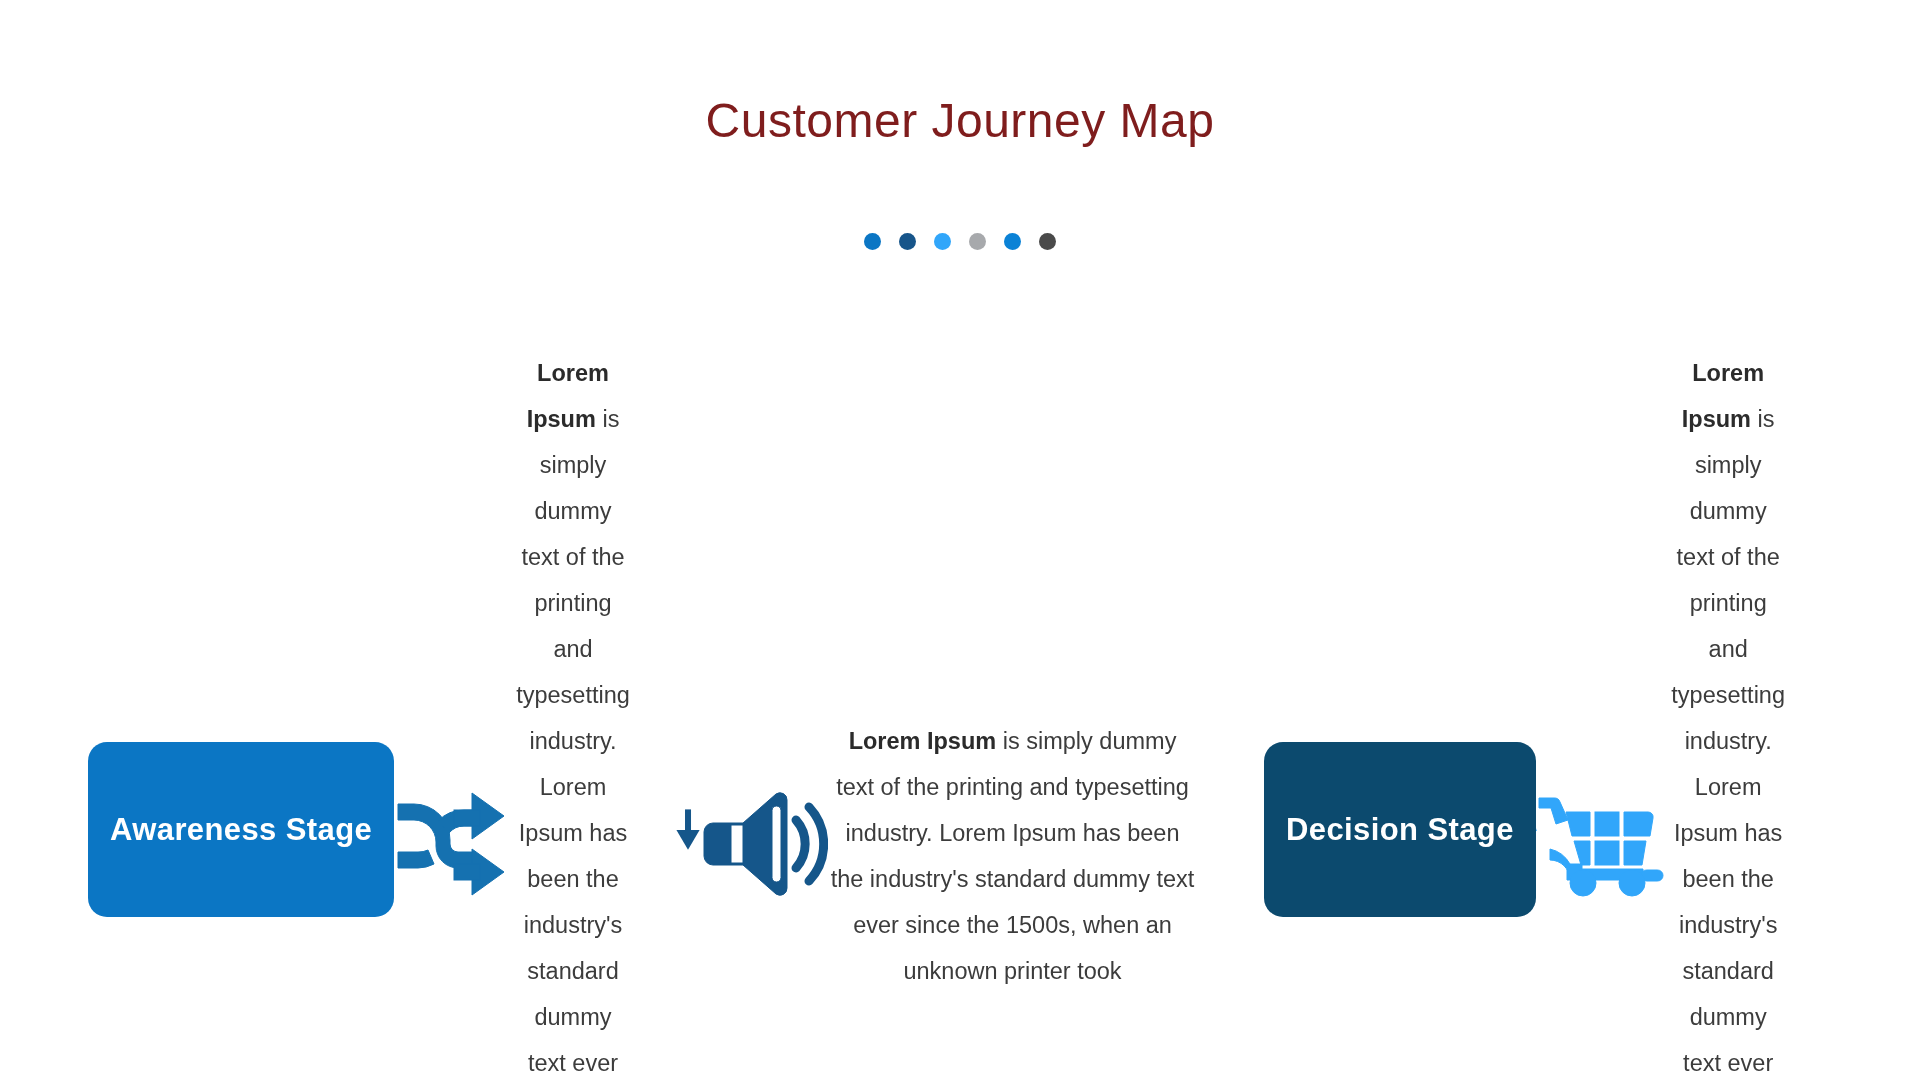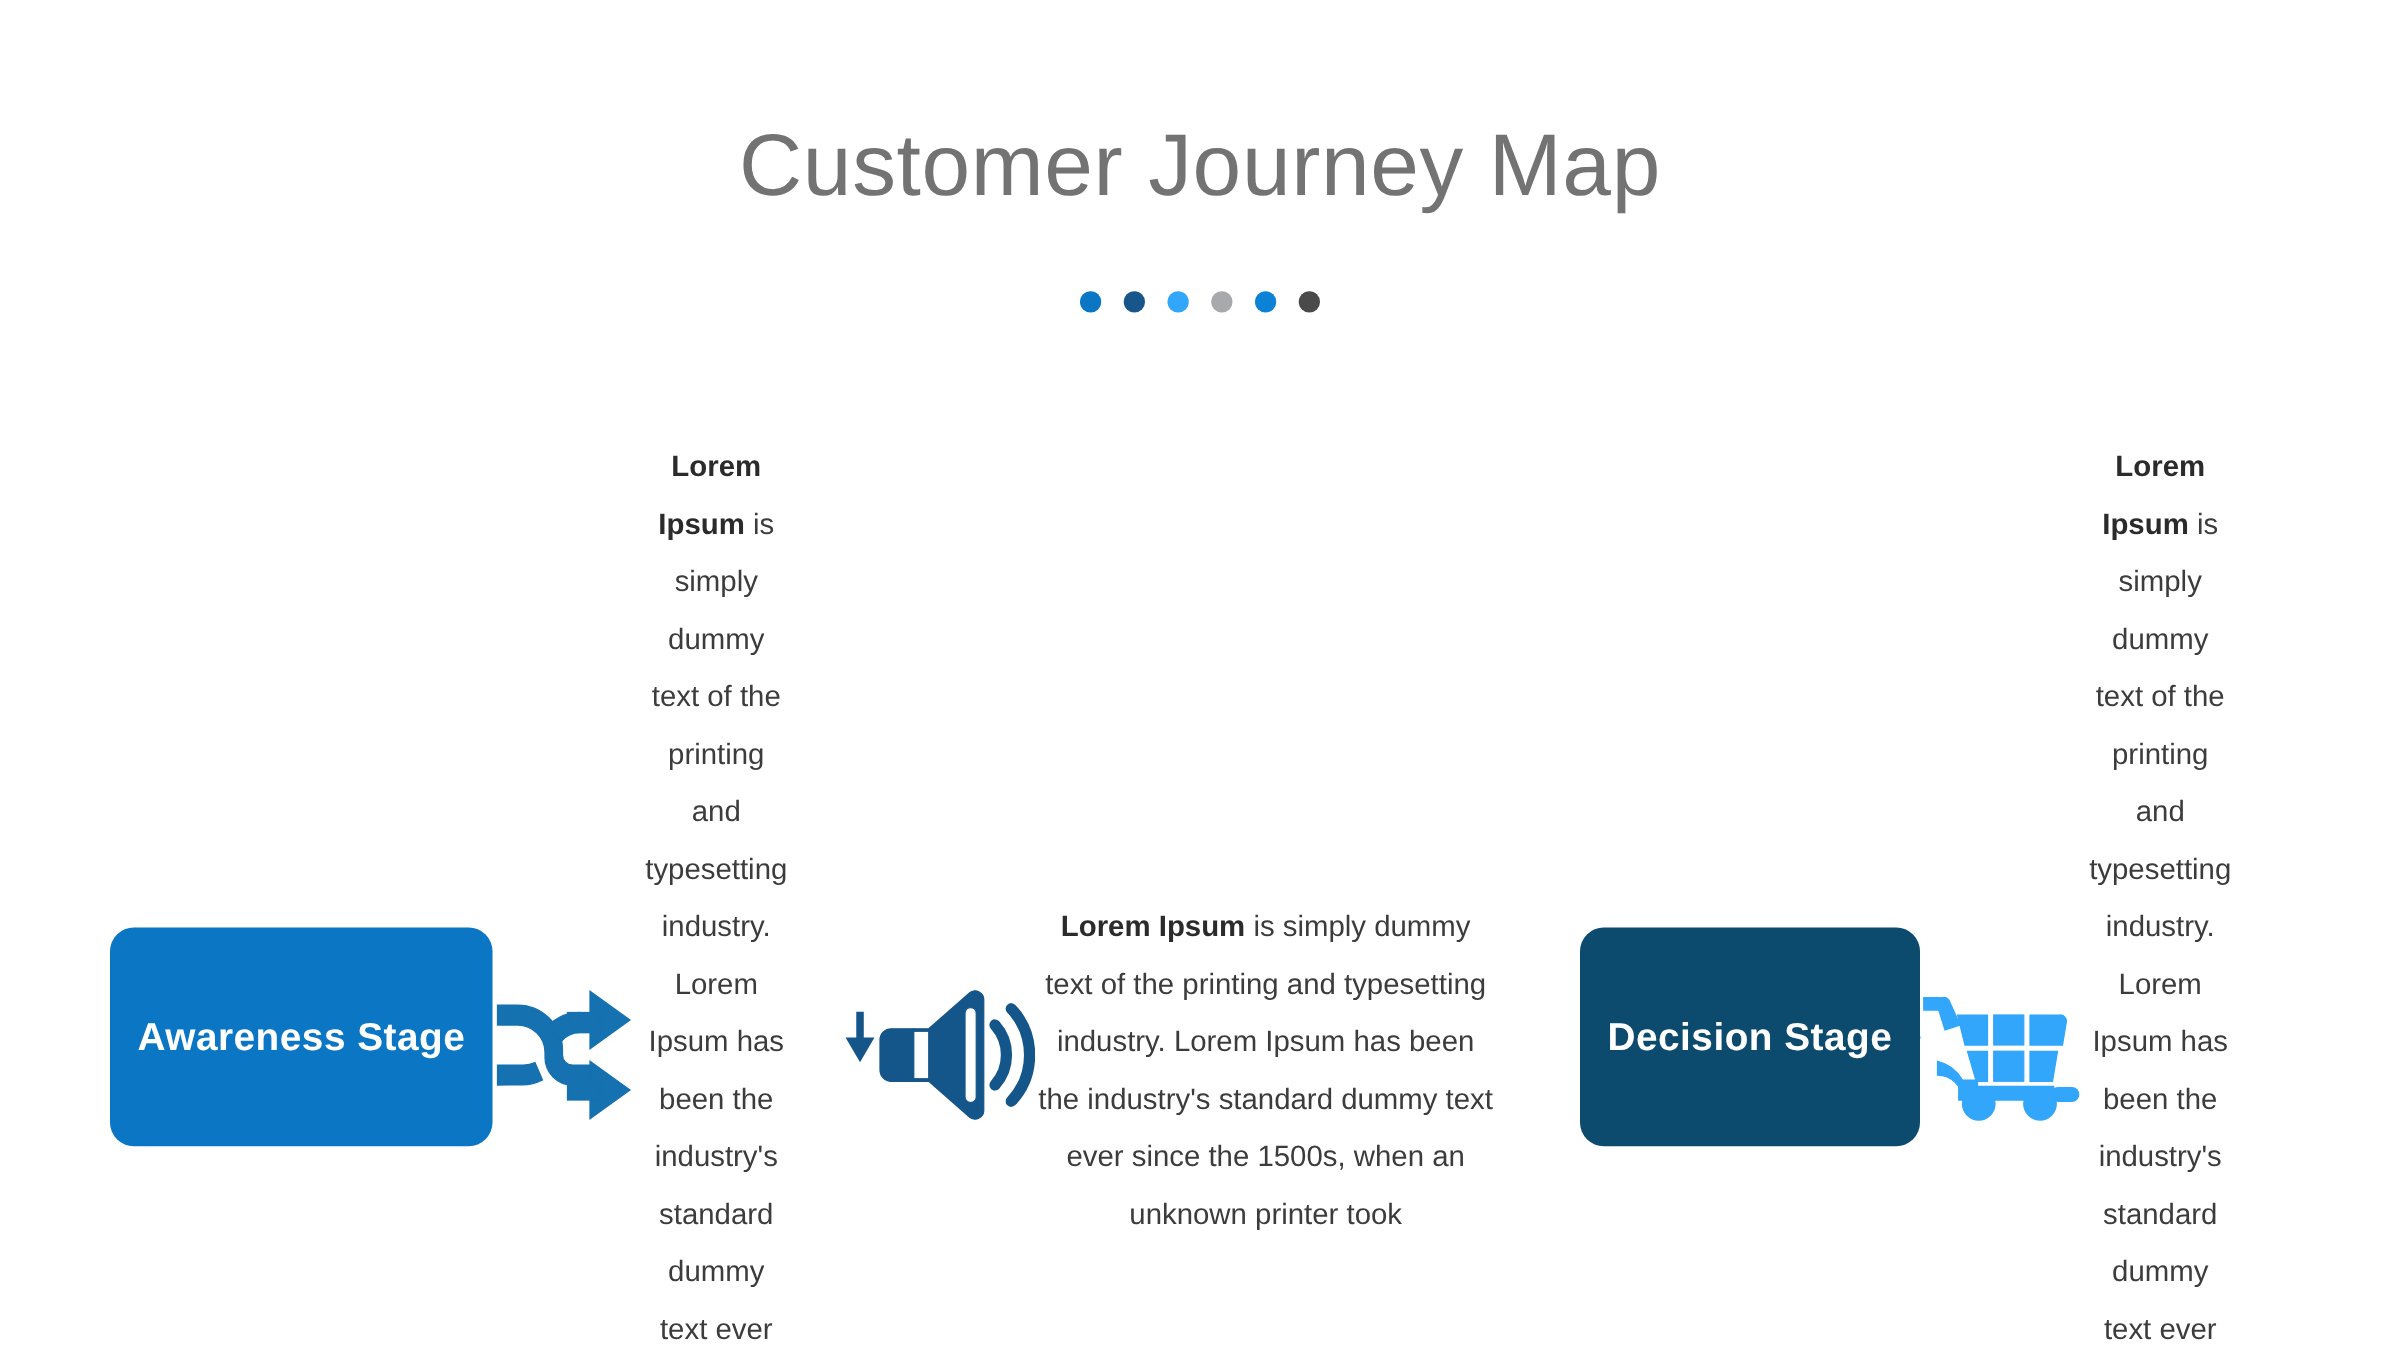--- a/index.html
+++ b/index.html
@@ -27,24 +27,24 @@
   .title-wrap {
     position: absolute;
     top: 96px;
     left: 0;
     width: 1920px;
     text-align: center;
   }
   .slide-title {
     display: block;
     font-family: "Liberation Sans", sans-serif;
-    font-size: 70px;
+    font-size: 48px;
     font-weight: 300;
     letter-spacing: 0.5px;
-    color: #737373;
+    color: #7f1d1d;
     line-height: 1.05;
     white-space: nowrap;
   }
 
   
   .dots {
     position: absolute;
     top: 233px;
     left: 0;
     width: 1920px;

